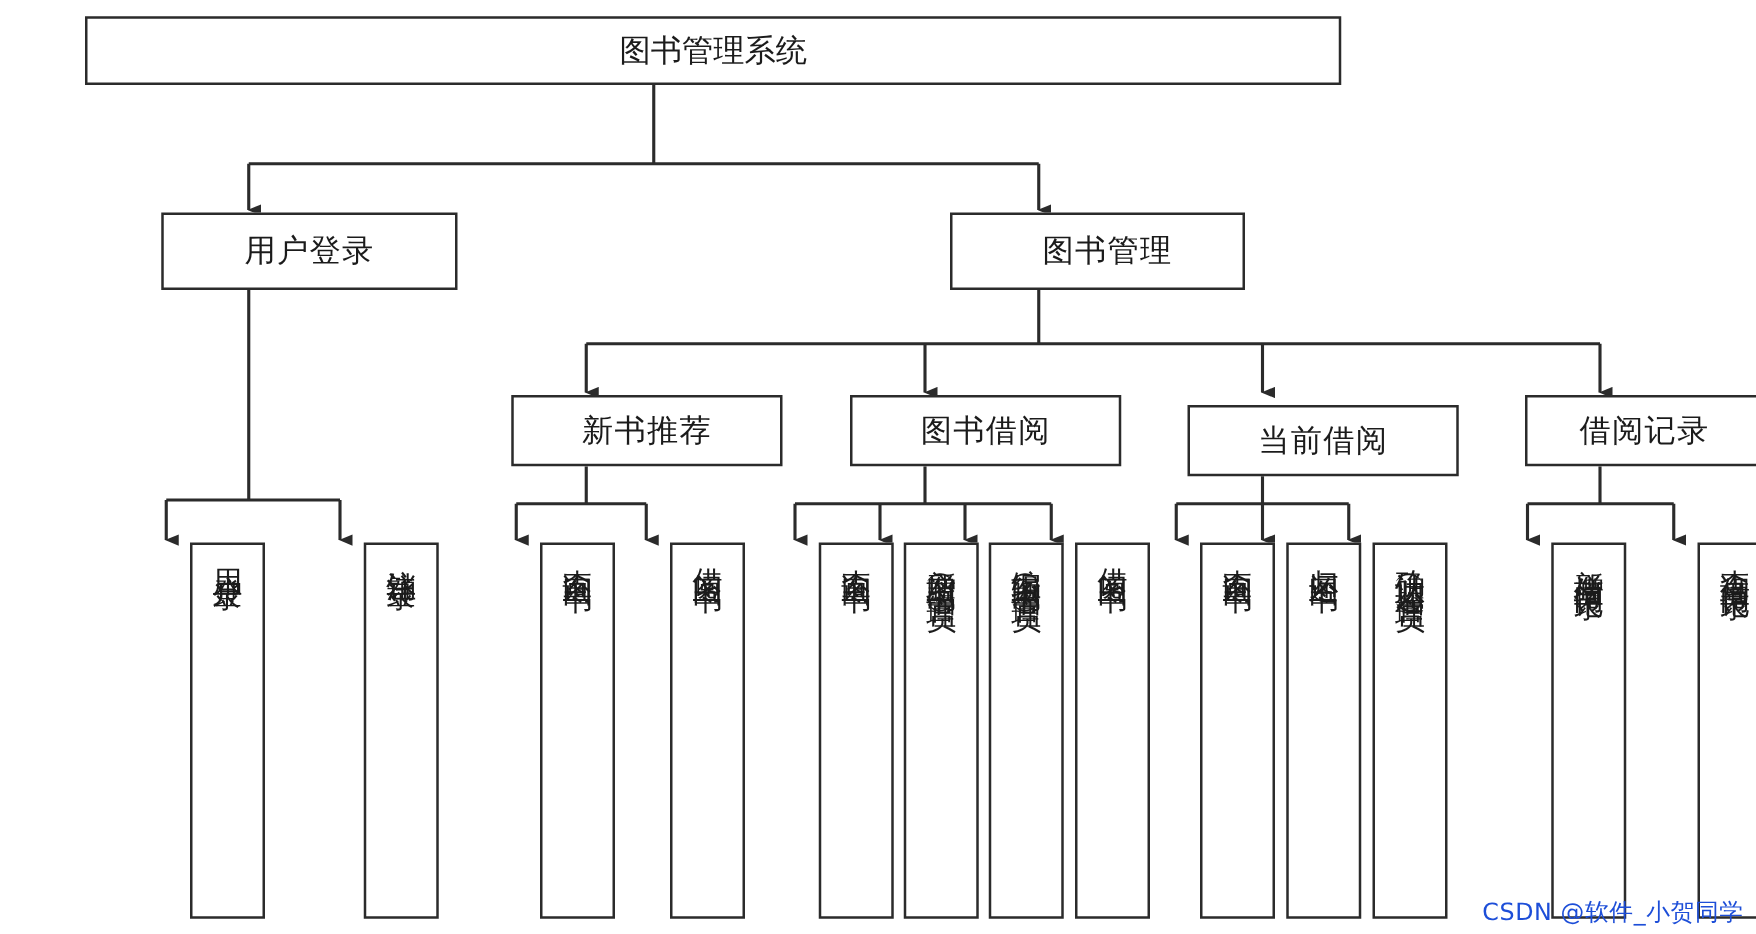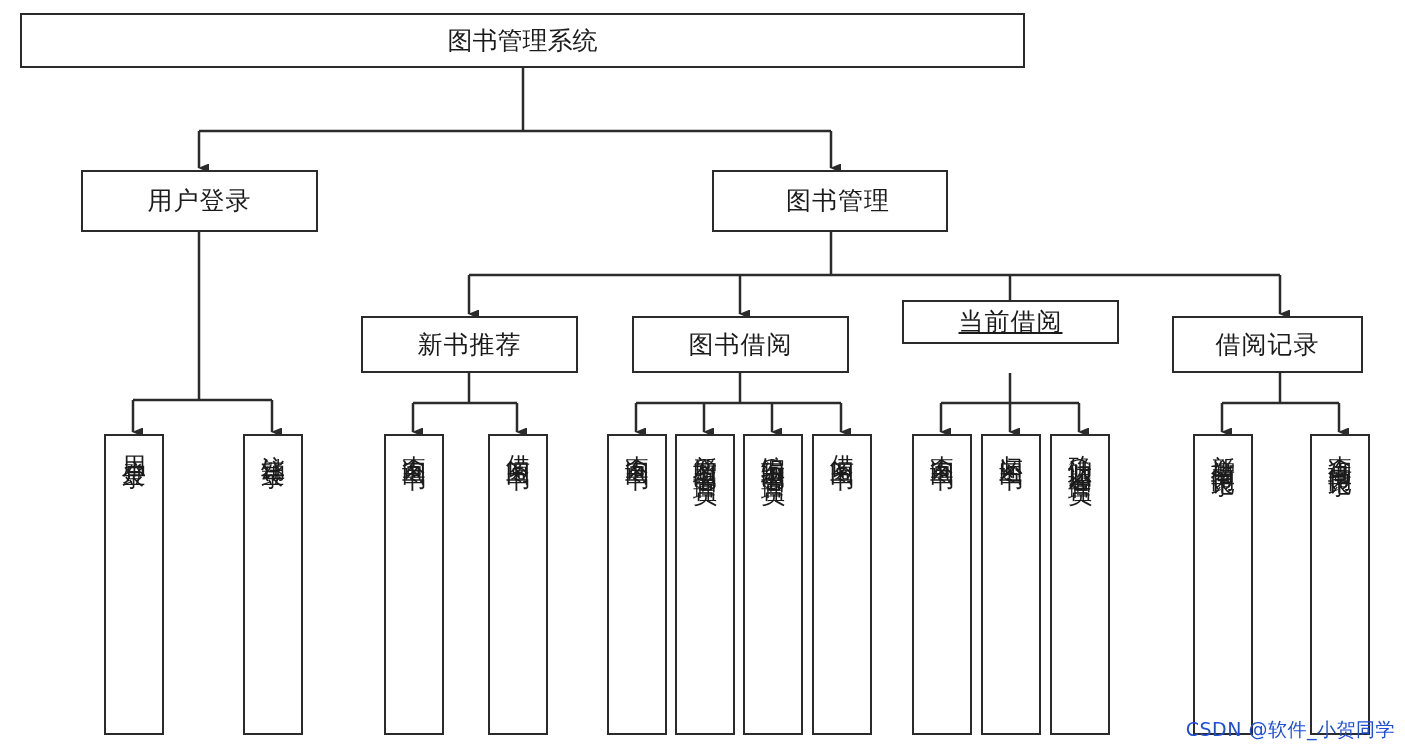--- a/index.html
+++ b/index.html
@@ -12,20 +12,21 @@
   #canvas{position:absolute;left:0;top:0;width:1405px;height:747px;}
   .node{
     position:absolute;
     box-sizing:border-box;
     border:2.5px solid #2b2b2b;
     background:#ffffff;
     display:flex;
     align-items:center;
     justify-content:center;
     color:#1b1b1b;
+    margin-left:48px;
   }
   .node.h-node{
     font-size:25px;
     line-height:1.1;
     letter-spacing:1px;
   }
   .node.root{font-size:25px;}
   .node.leaf{
     font-size:24px;
     letter-spacing:2px;
@@ -117,21 +118,21 @@
   <div class="node h-node" style="left:712px;top:170px;width:236px;height:62px;padding-left:16px;">
     <span>图书管理</span>
   </div>
 
   <div class="node h-node" style="left:632px;top:316px;width:217px;height:57px;">
     <span>图书借阅</span>
   </div>
   <div class="node h-node" style="left:361px;top:316px;width:217px;height:57px;">
     <span>新书推荐</span>
   </div>
-  <div class="node h-node" style="left:902px;top:300px;width:217px;height:44px;text-decoration:underline;">
+  <div class="node h-node" style="left:902px;top:324px;width:217px;height:57px;">
     <span>当前借阅</span>
   </div>
   <div class="node h-node" style="left:1172px;top:316px;width:191px;height:57px;">
     <span>借阅记录</span>
   </div>
 
   <div class="node leaf" style="left:104px;top:434px;width:60px;height:301px;">
     <span class="vtext">用户登录</span>
   </div>
   <div class="node leaf" style="left:243px;top:434px;width:60px;height:301px;">

